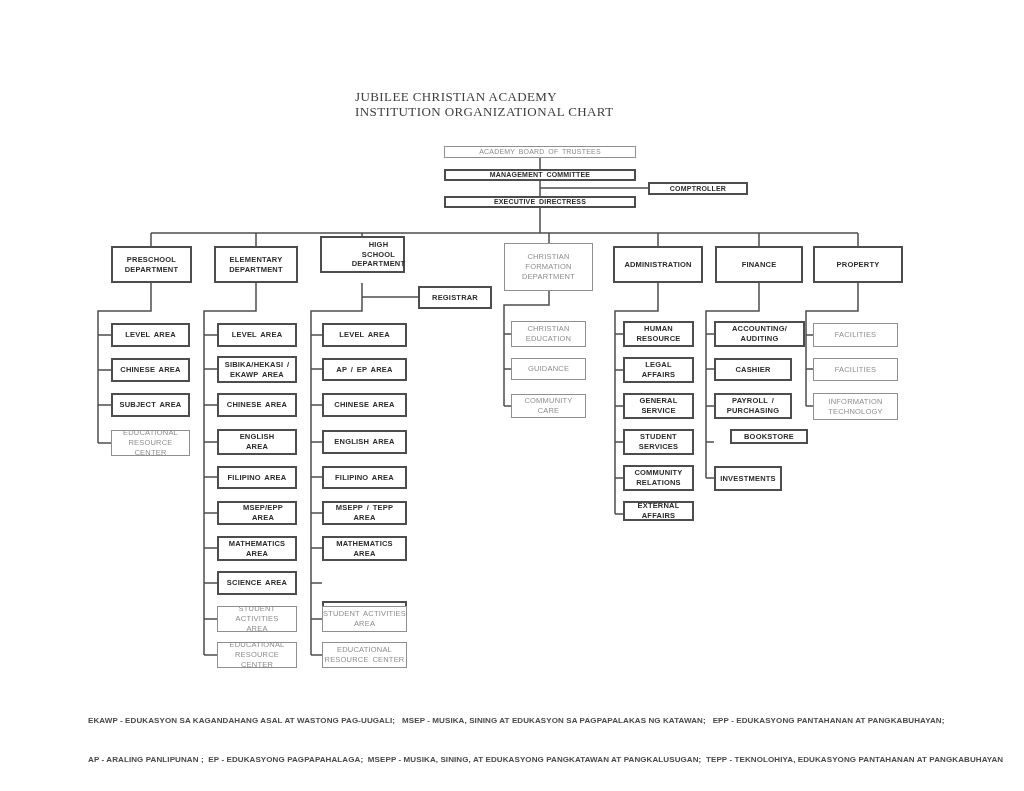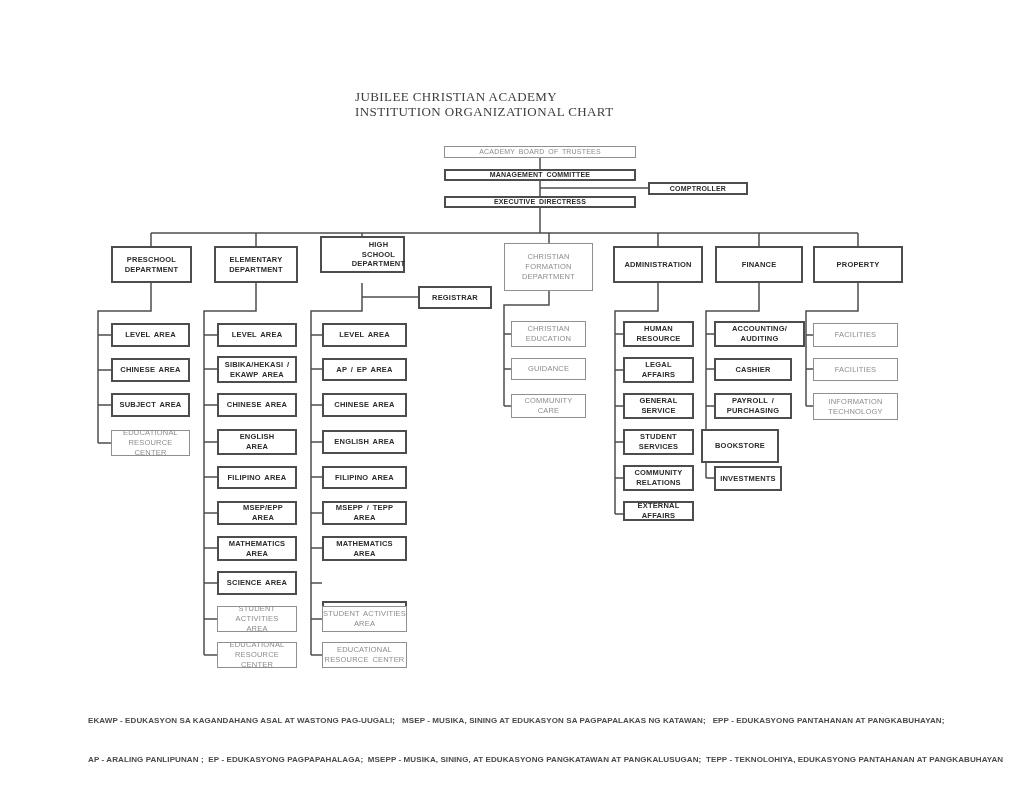--- a/index.html
+++ b/index.html
@@ -122,21 +122,21 @@
   <div class="box" style="left:623px;top:465px;width:71px;height:26px;">COMMUNITY
 RELATIONS</div>
   <div class="box" style="left:623px;top:501px;width:71px;height:20px;">EXTERNAL
 AFFAIRS</div>
 
   <div class="box" style="left:714px;top:321px;width:91px;height:26px;">ACCOUNTING/
 AUDITING</div>
   <div class="box" style="left:714px;top:358px;width:78px;height:23px;">CASHIER</div>
   <div class="box" style="left:714px;top:393px;width:78px;height:26px;">PAYROLL /
 PURCHASING</div>
-  <div class="box" style="left:701px;top:429px;width:78px;height:34px;">BOOKSTORE</div>
+  <div class="box" style="left:730px;top:429px;width:78px;height:15px;">BOOKSTORE</div>
   <div class="box" style="left:714px;top:466px;width:68px;height:25px;">INVESTMENTS</div>
 
   <div class="box muted" style="left:813px;top:323px;width:85px;height:24px;">FACILITIES</div>
   <div class="box muted" style="left:813px;top:358px;width:85px;height:23px;">FACILITIES</div>
   <div class="box muted" style="left:813px;top:393px;width:85px;height:27px;">INFORMATION
 TECHNOLOGY</div>
 
   <div class="legend">
     <div>EKAWP - EDUKASYON SA KAGANDAHANG ASAL AT WASTONG PAG-UUGALI;   MSEP - MUSIKA, SINING AT EDUKASYON SA PAGPAPALAKAS NG KATAWAN;   EPP - EDUKASYONG PANTAHANAN AT PANGKABUHAYAN;</div>
     <div>AP - ARALING PANLIPUNAN ;  EP - EDUKASYONG PAGPAPAHALAGA;  MSEPP - MUSIKA, SINING, AT EDUKASYONG PANGKATAWAN AT PANGKALUSUGAN;  TEPP - TEKNOLOHIYA, EDUKASYONG PANTAHANAN AT PANGKABUHAYAN</div>

